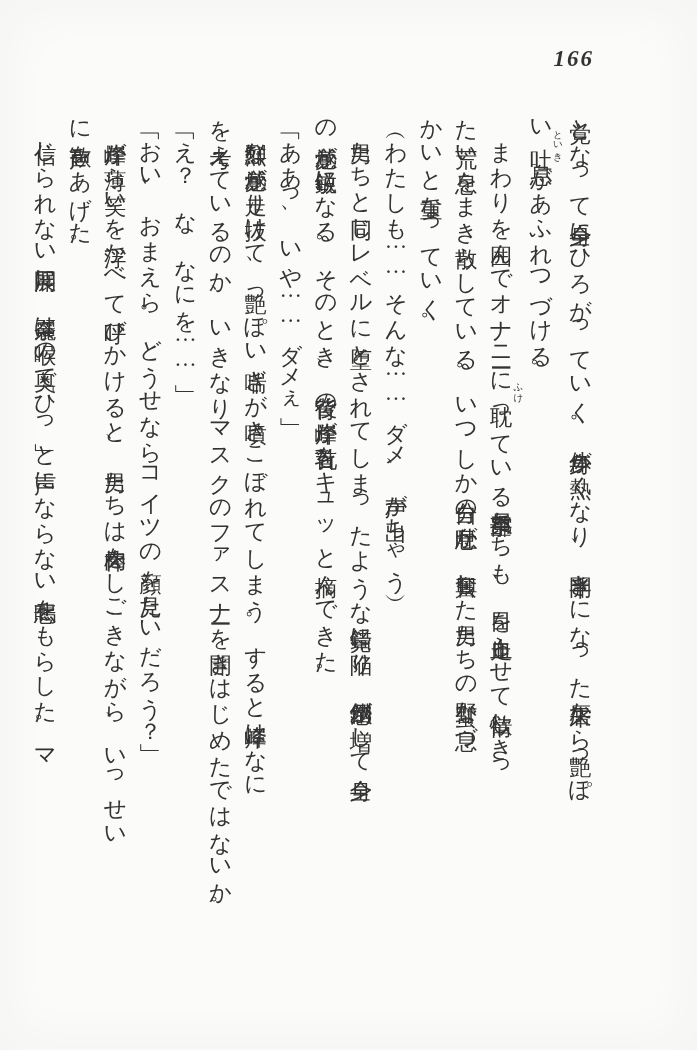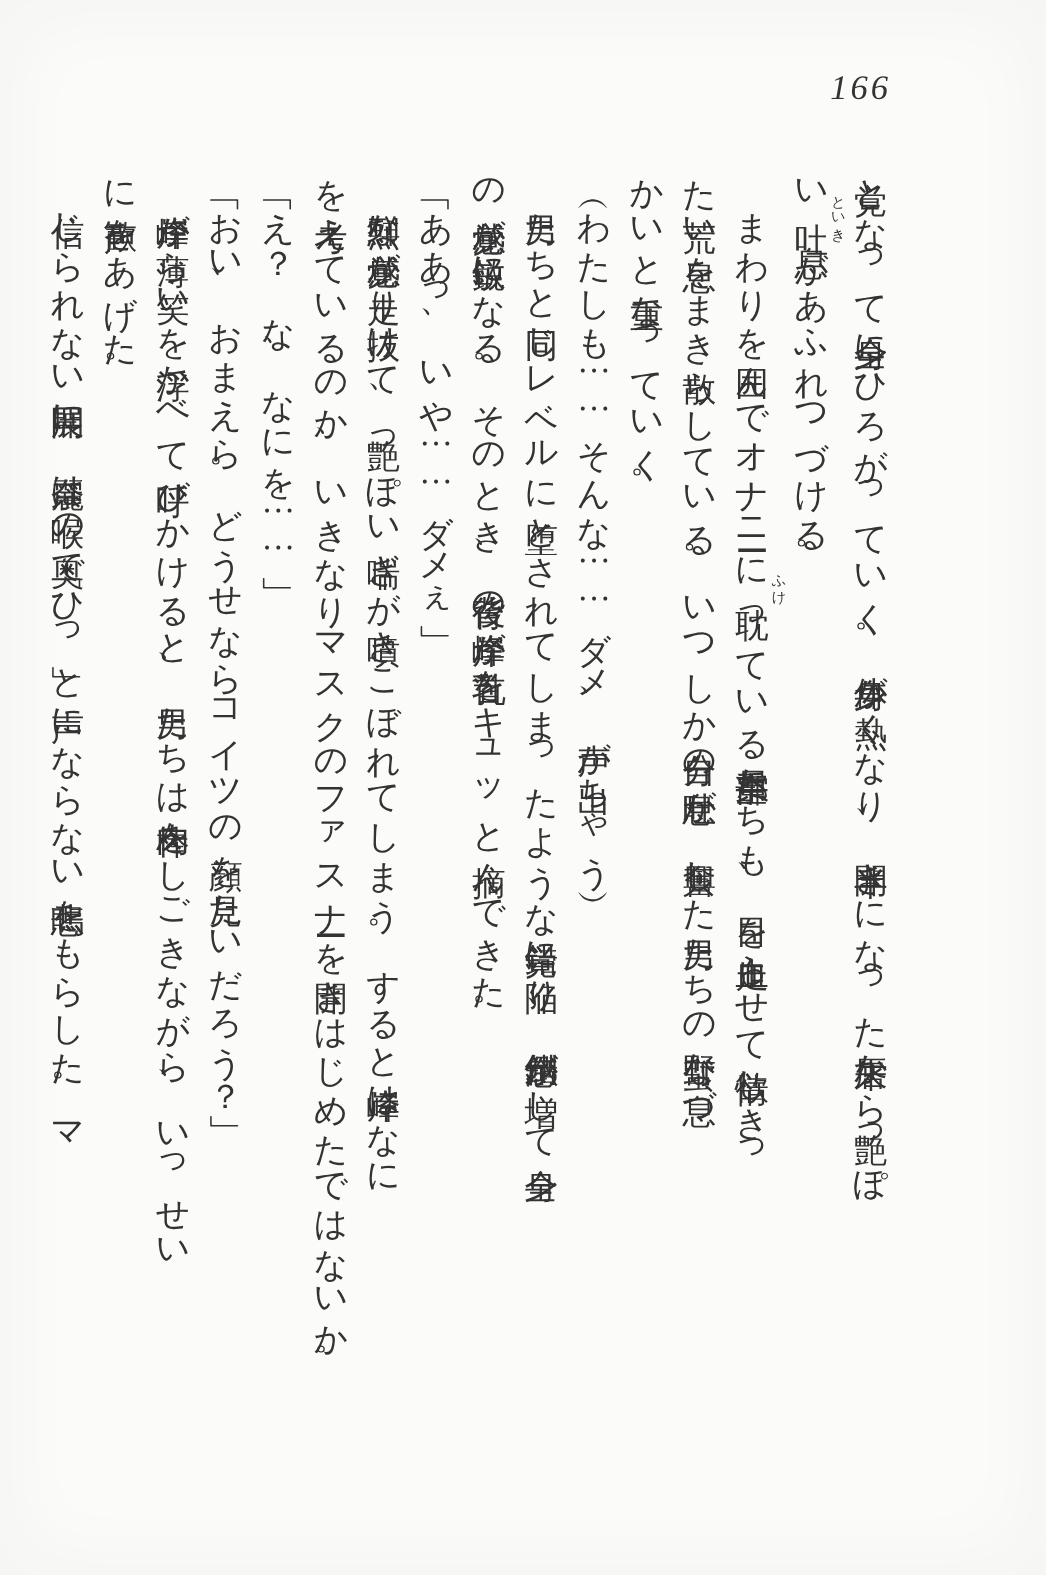--- a/index.html
+++ b/index.html
@@ -15,20 +15,21 @@
     box-shadow: inset 0 0 60px rgba(60,60,55,0.04);
     color: var(--ink, #333);
   }
   .page-number {
     position: absolute;
     top: 46px; right: 103px;
     font-size: 23px;
     font-style: italic;
     letter-spacing: 2px;
     color: var(--ink, #333);
+    font-weight: bold;
   }
   .text-block {
     position: absolute;
     top: 104px; right: 99px;
     width: 562px; height: 866px;
     writing-mode: vertical-rl;
     -webkit-writing-mode: vertical-rl;
     text-orientation: upright;
     font-size: 22.4px;
     color: var(--ink, #333);

